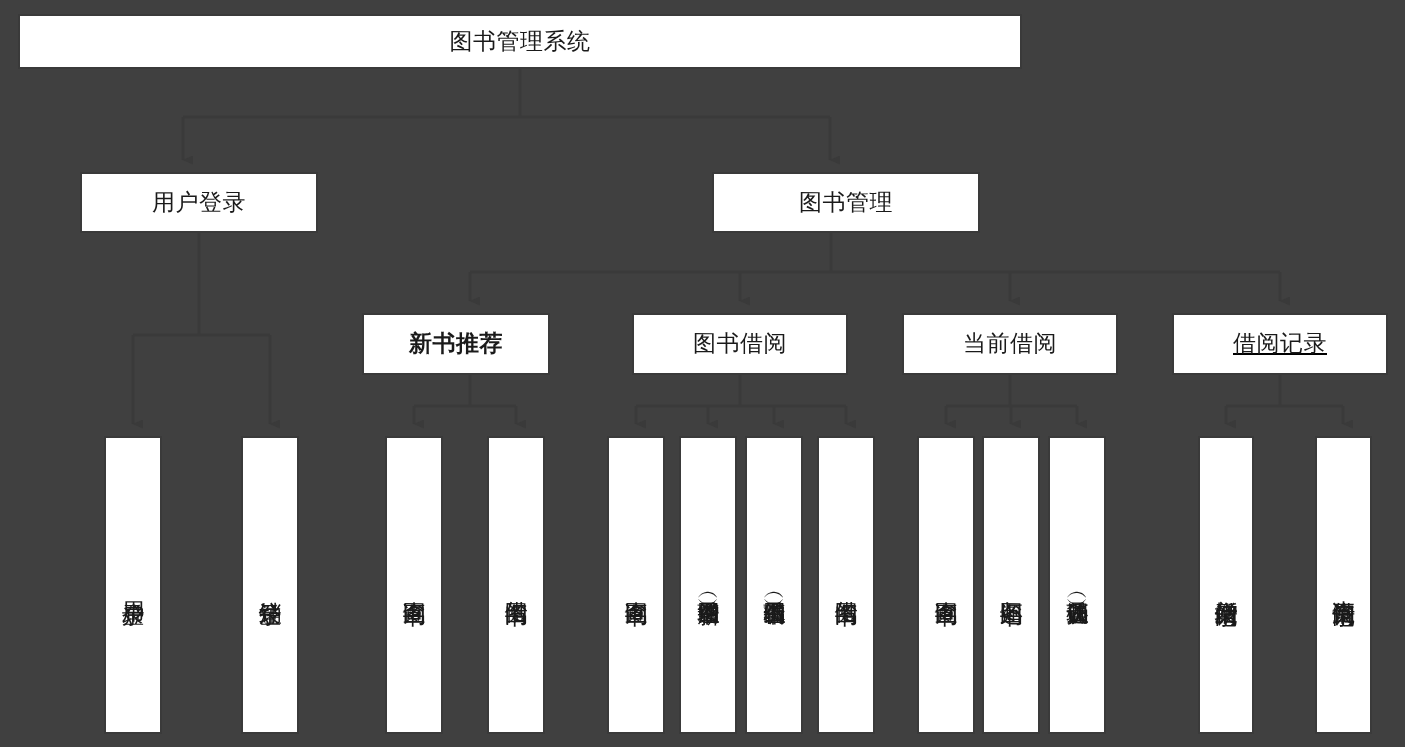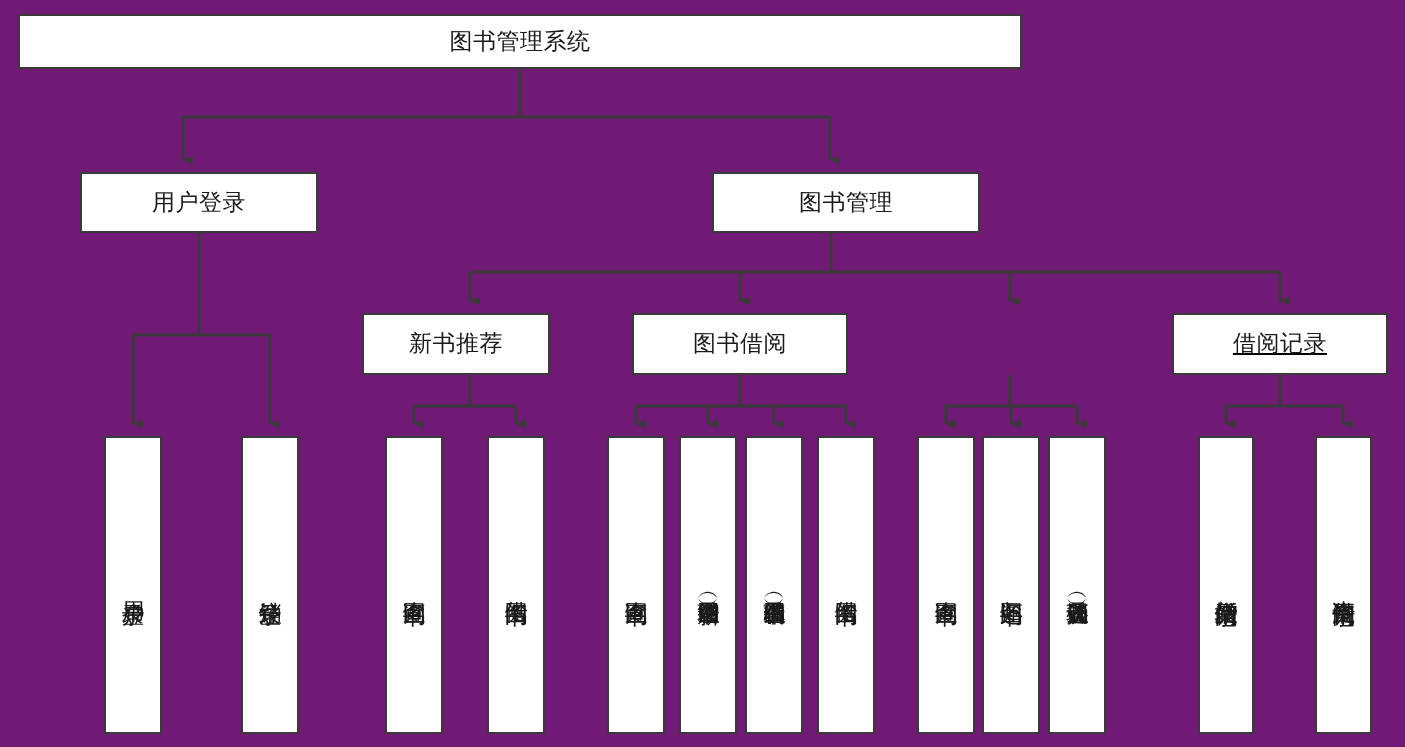--- a/index.html
+++ b/index.html
@@ -10,21 +10,21 @@
   body {
     width: 1405px;
     height: 747px;
     font-family: "DejaVu Sans", "Liberation Sans", sans-serif;
     overflow: hidden;
   }
   #diagram-root {
     position: relative;
     width: 1405px;
     height: 747px;
-    background: #701a75;
+    background: #404040;
   }
   svg.diagram-canvas {
     position: absolute;
     left: 0;
     top: 0;
     width: 1405px;
     height: 747px;
   }
   .node-box {
     position: absolute;
@@ -137,26 +137,29 @@
     <span class="node-label-h">图书管理系统</span>
   </div>
 
   <div class="node-box" id="node-l1-0" style="left: 80px; top: 172px; width: 238px; height: 61px;">
     <span class="node-label-h">用户登录</span>
   </div>
   <div class="node-box" id="node-l1-1" style="left: 712px; top: 172px; width: 268px; height: 61px;">
     <span class="node-label-h">图书管理</span>
   </div>
 
-  <div class="node-box" id="node-l2-0" style="left: 362px; top: 313px; width: 188px; height: 62px;">
+  <div class="node-box" id="node-l2-0" style="left: 362px; top: 313px; width: 188px; height: 62px; font-weight: bold;">
     <span class="node-label-h">新书推荐</span>
   </div>
   <div class="node-box" id="node-l2-1" style="left: 632px; top: 313px; width: 216px; height: 62px;">
     <span class="node-label-h">图书借阅</span>
   </div>
+  <div class="node-box" id="node-l2-2" style="left: 902px; top: 313px; width: 216px; height: 62px;">
+    <span class="node-label-h">当前借阅</span>
+  </div>
   <div class="node-box" id="node-l2-3" style="left: 1172px; top: 313px; width: 216px; height: 62px; text-decoration: underline;">
     <span class="node-label-h">借阅记录</span>
   </div>
 
   <div class="node-box" id="node-leaf-0" style="left: 104px; top: 436px; width: 58px; height: 298px;">
     <span class="node-label-v">用户登录</span>
   </div>
   <div class="node-box" id="node-leaf-1" style="left: 241px; top: 436px; width: 58px; height: 298px;">
     <span class="node-label-v">注销登录</span>
   </div>

